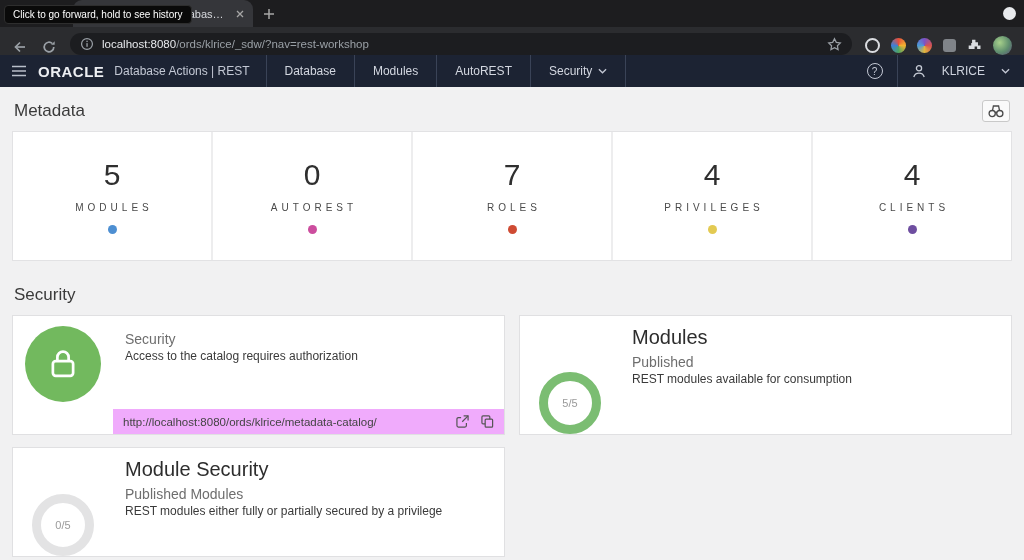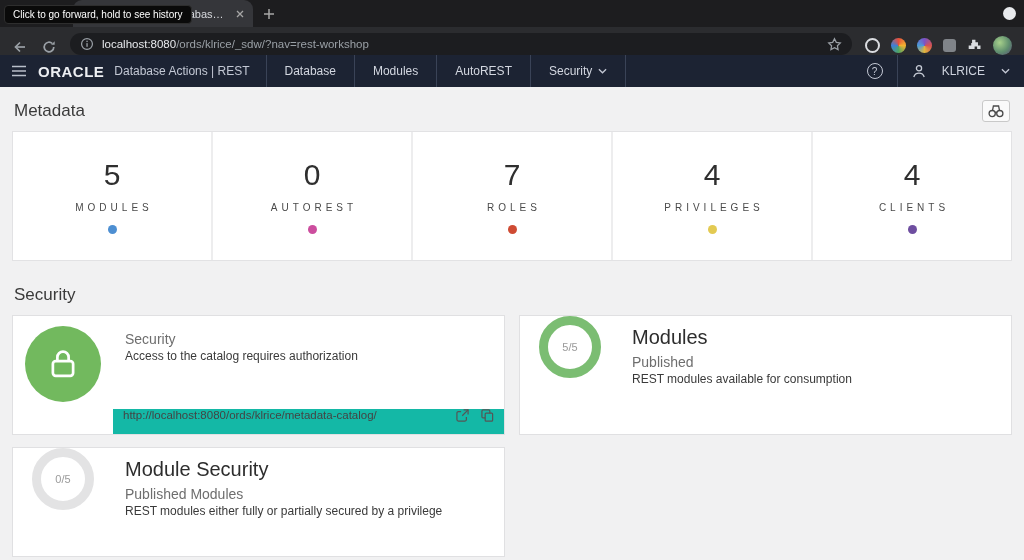--- a/index.html
+++ b/index.html
@@ -61,31 +61,31 @@
   .stat:last-child { border-right:none; }
   .stat-value { font-size:30px; color:#2f2f2f; }
   .stat-label { font-size:10px; letter-spacing:4px; text-indent:4px; color:#4a4a4a; margin-top:10px; }
   .stat-dot { width:9px; height:9px; border-radius:50%; margin-top:12px; background:#999; }
 
   .security-title { margin:24px 2px 10px; }
   .sec-grid { display:grid; grid-template-columns:1fr 1fr; column-gap:14px; margin-bottom:12px; }
   .sec-card { background:#fff; border:1px solid #e0e0e2; position:relative; display:flex; cursor:pointer; }
   .h120 { height:120px; } .h110 { height:110px; }
   .card-left { width:100px; flex:0 0 100px; display:flex; justify-content:center; }
-  .top-align { align-items:flex-start; padding-top:10px; } .mid-align { align-items:flex-start; }
+  .top-align { align-items:flex-start; padding-top:10px; } .mid-align { align-items:flex-end; }
   .lock-circle { width:76px; height:76px; border-radius:50%; background:#72b95e; display:flex;
                  align-items:center; justify-content:center; }
   .donut { width:62px; height:62px; border-radius:50%; border:9px solid #ccc; display:flex;
            align-items:center; justify-content:center; font-size:11px; color:#9a9a9a; }
   .card-body { flex:1; padding:10px 12px 0 12px; min-width:0; }
   .card-title { font-size:20px; font-weight:400; color:#2d2d2d; }
   .card-subtitle { font-size:14px; color:#6e6e6e; margin-top:5px; }
   .card-desc { font-size:12px; color:#3a3a3a; margin-top:2px; }
-  .card-footer { position:absolute; left:100px; right:0; bottom:0; height:25px; background:#14b8a6;
-                 display:flex; align-items:flex-start; padding:0 10px; gap:12px; }
+  .card-footer { position:absolute; left:100px; right:0; bottom:0; height:25px; background:#f0abfc;
+                 display:flex; align-items:center; padding:0 10px; gap:12px; }
   .footer-url { font-size:11.5px; color:#444; flex:1; white-space:nowrap; overflow:hidden; text-overflow:ellipsis; }
   .icon-btn { display:flex; align-items:center; justify-content:center; cursor:pointer; }
 </style>
 </head>
 <body>
 
 <div class="tabstrip">
   <div class="traffic">
     <span class="light red"></span>
     <span class="light yellow"></span>

